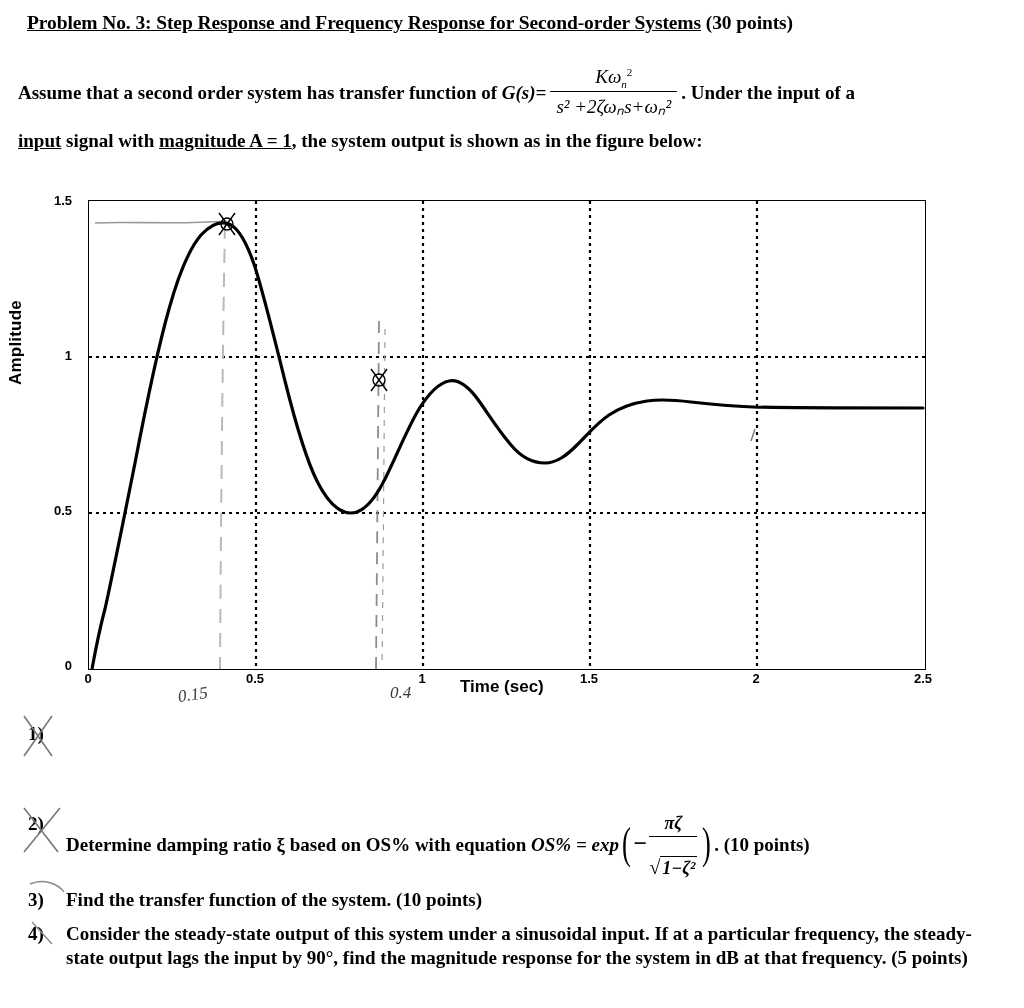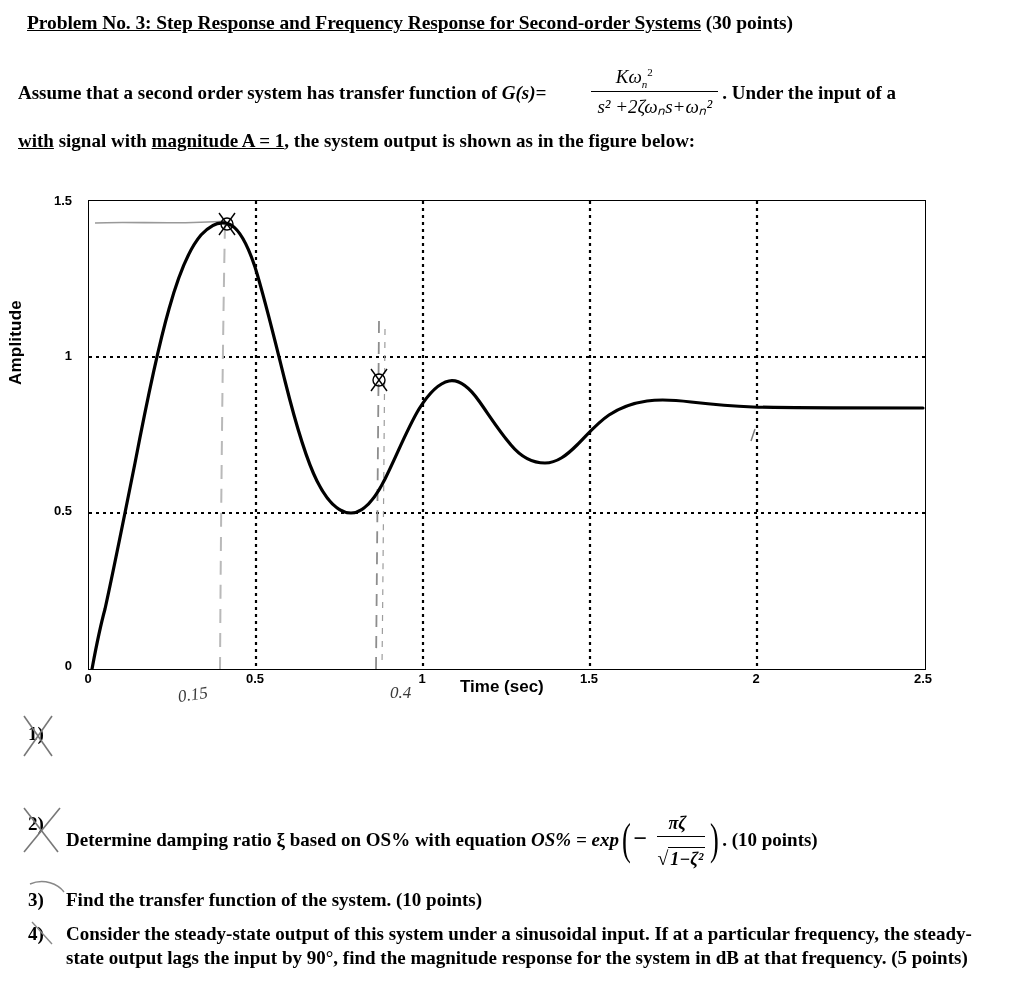--- a/index.html
+++ b/index.html
@@ -80,21 +80,20 @@
     padding: 0 6px 1px 6px;
     font-size: 19px;
     font-weight: normal;
   }
   .frac .den {
     display: block;
     border-top: 1.6px solid #000;
     padding: 1px 6px 0 6px;
     font-size: 19px;
     font-weight: normal;
-    margin-left: 41px;
   }
   sub.small {
     font-size: 11px;
     font-style: italic;
   }
   sup.small {
     font-size: 11px;
   }
 
   
@@ -201,22 +200,21 @@
   .fracsm .num {
     display: block;
     font-size: 18px;
     padding-bottom: 1px;
     position: static;
   }
   .fracsm .den {
     display: block;
     border-top: 1.5px solid #000;
     font-size: 18px;
-    padding-top: 9px;
-    margin-left: 8px;
+    padding-top: 18px;
   }
 
   
   .scribble {
     position: absolute;
     color: #555;
     font-family: "Liberation Serif", serif;
   }
 </style>
 </head>
@@ -228,21 +226,21 @@
     <span class="ul">Problem No. 3: Step Response and Frequency Response for Second-order Systems</span>
     <span class="pts">(30 points)</span>
   </div>
 
   <div class="intro-line1">
     <span>Assume that a second order system has transfer function of</span>
     <span class="math-italic">G(s)=</span><span class="frac"><span class="num"><span class="math-italic">Kω</span><sub class="small">n</sub><sup class="small">2</sup></span><span class="den math-italic">s² +2ζωₙs+ωₙ²</span></span><span>. Under the input of a</span>
   </div>
 
   <div class="intro-line2">
-    <span class="u">with</span>
+    <span class="u">input</span>
     <span>signal with</span>
     <span class="u">magnitude A = 1</span><span>, the system output is shown as in the figure below:</span>
   </div>
 
   <div class="figure">
 
     <div class="ylabel">Amplitude</div>
 
     <div class="ytick" style="left:12px; top:8px;">1.5</div>
     <div class="ytick" style="left:12px; top:163px;">1</div>

